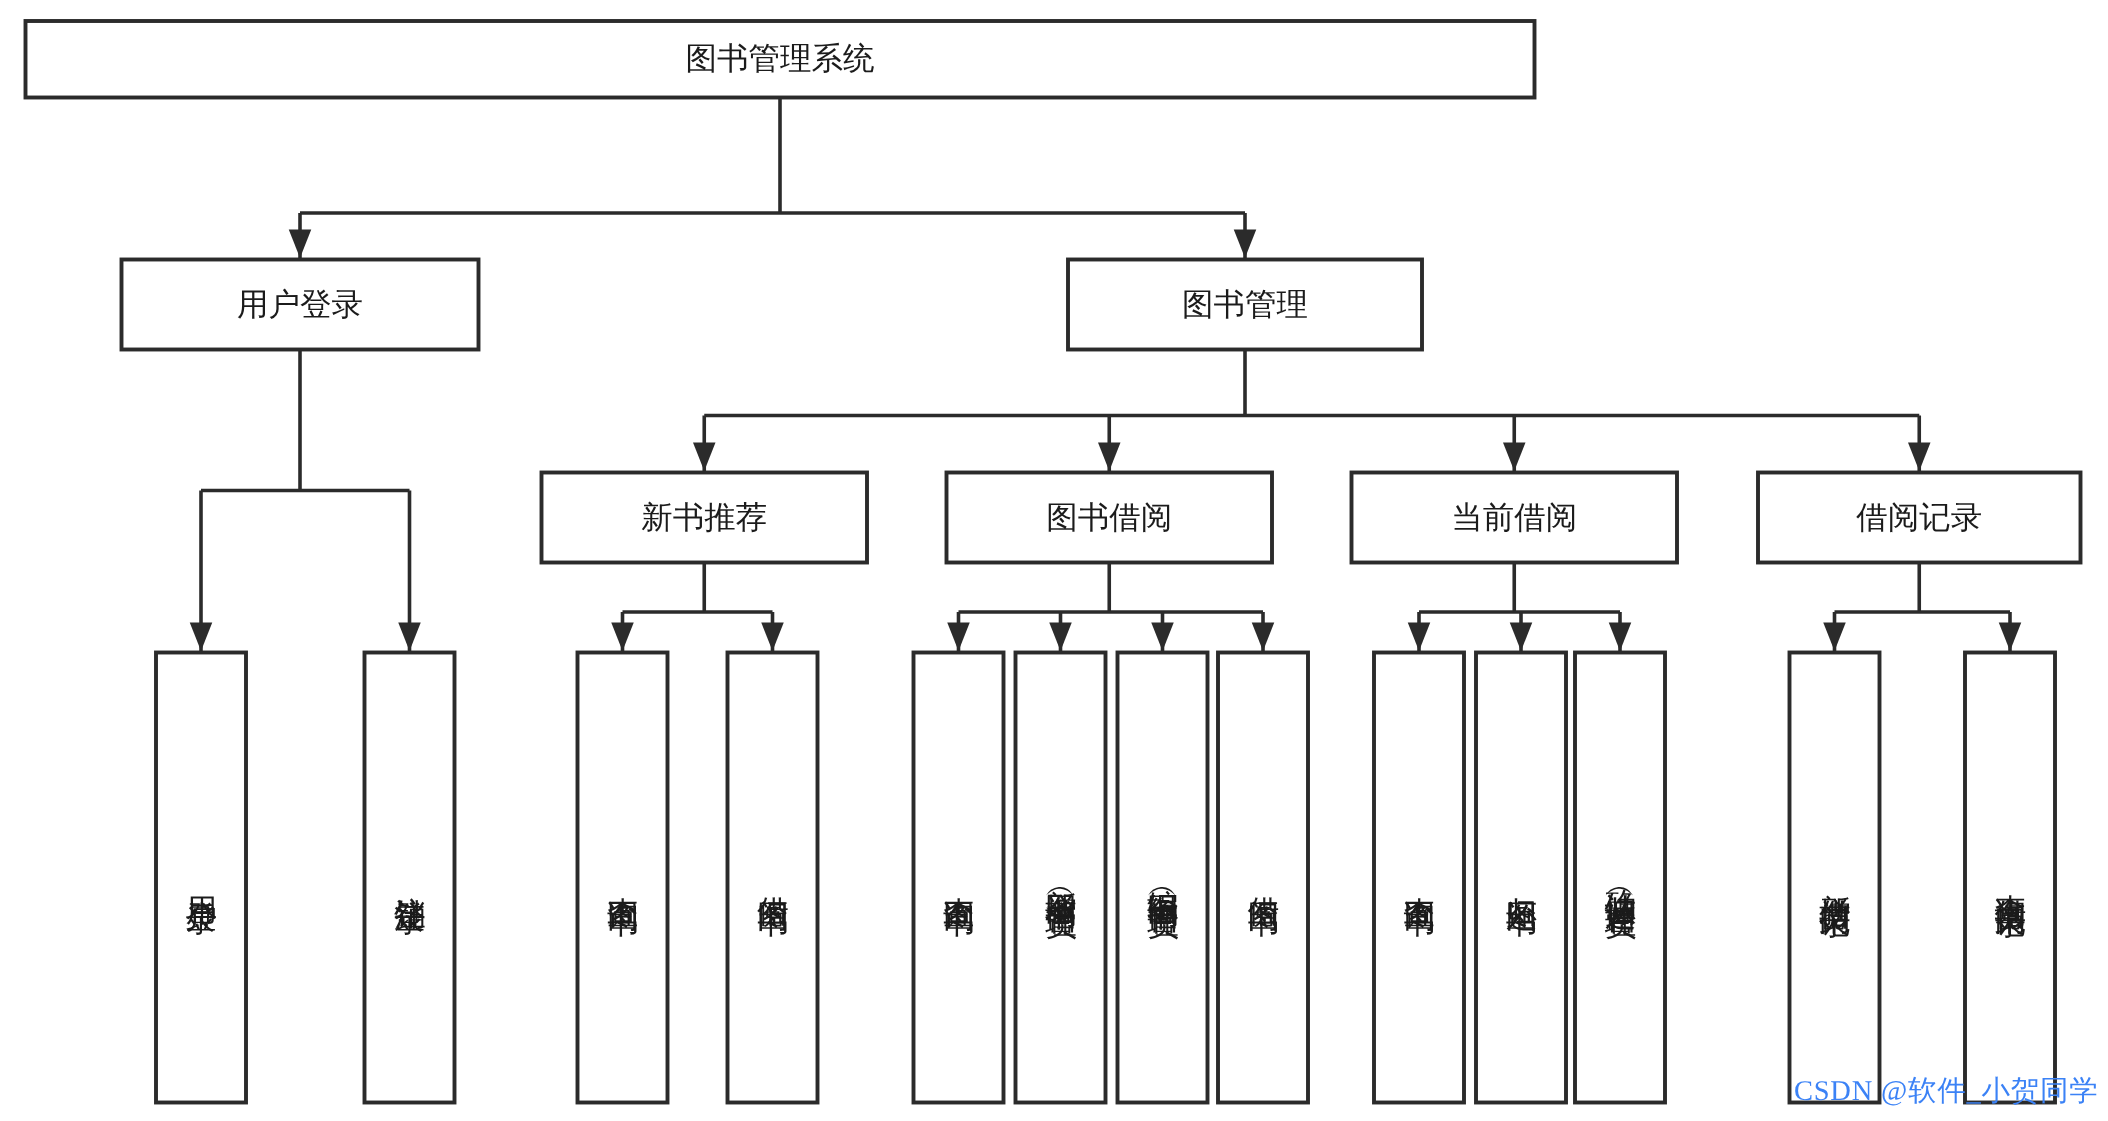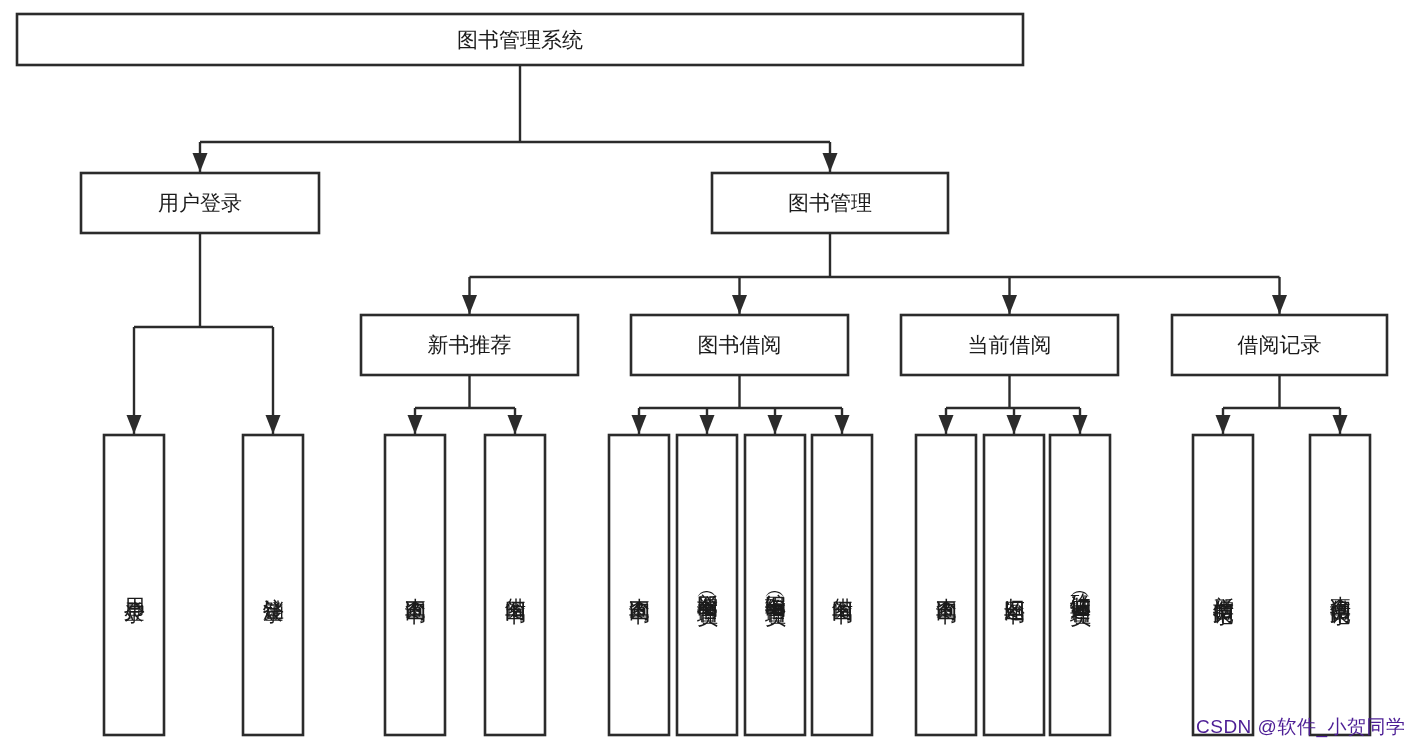--- a/index.html
+++ b/index.html
@@ -57,23 +57,23 @@
     font-size: 21px;
     line-height: 1.18;
     letter-spacing: 2px;
     color: #1b1b1b;
     text-align: center;
     white-space: nowrap;
     pointer-events: none;
   }
   .watermark {
     position: absolute;
-    font-family: Liberation Sans, sans-serif;
+    font-family: Liberation Serif, serif;
     font-size: 19px;
-    color: #4c1d95;
+    color: #3b82f6;
     white-space: nowrap;
     letter-spacing: 0.5px;
   }
 </style>
 </head>
 <body>
 
 <div id="diagram-root">
 
   <svg id="tree-svg" viewBox="0 0 1405 747" xmlns="http://www.w3.org/2000/svg">

